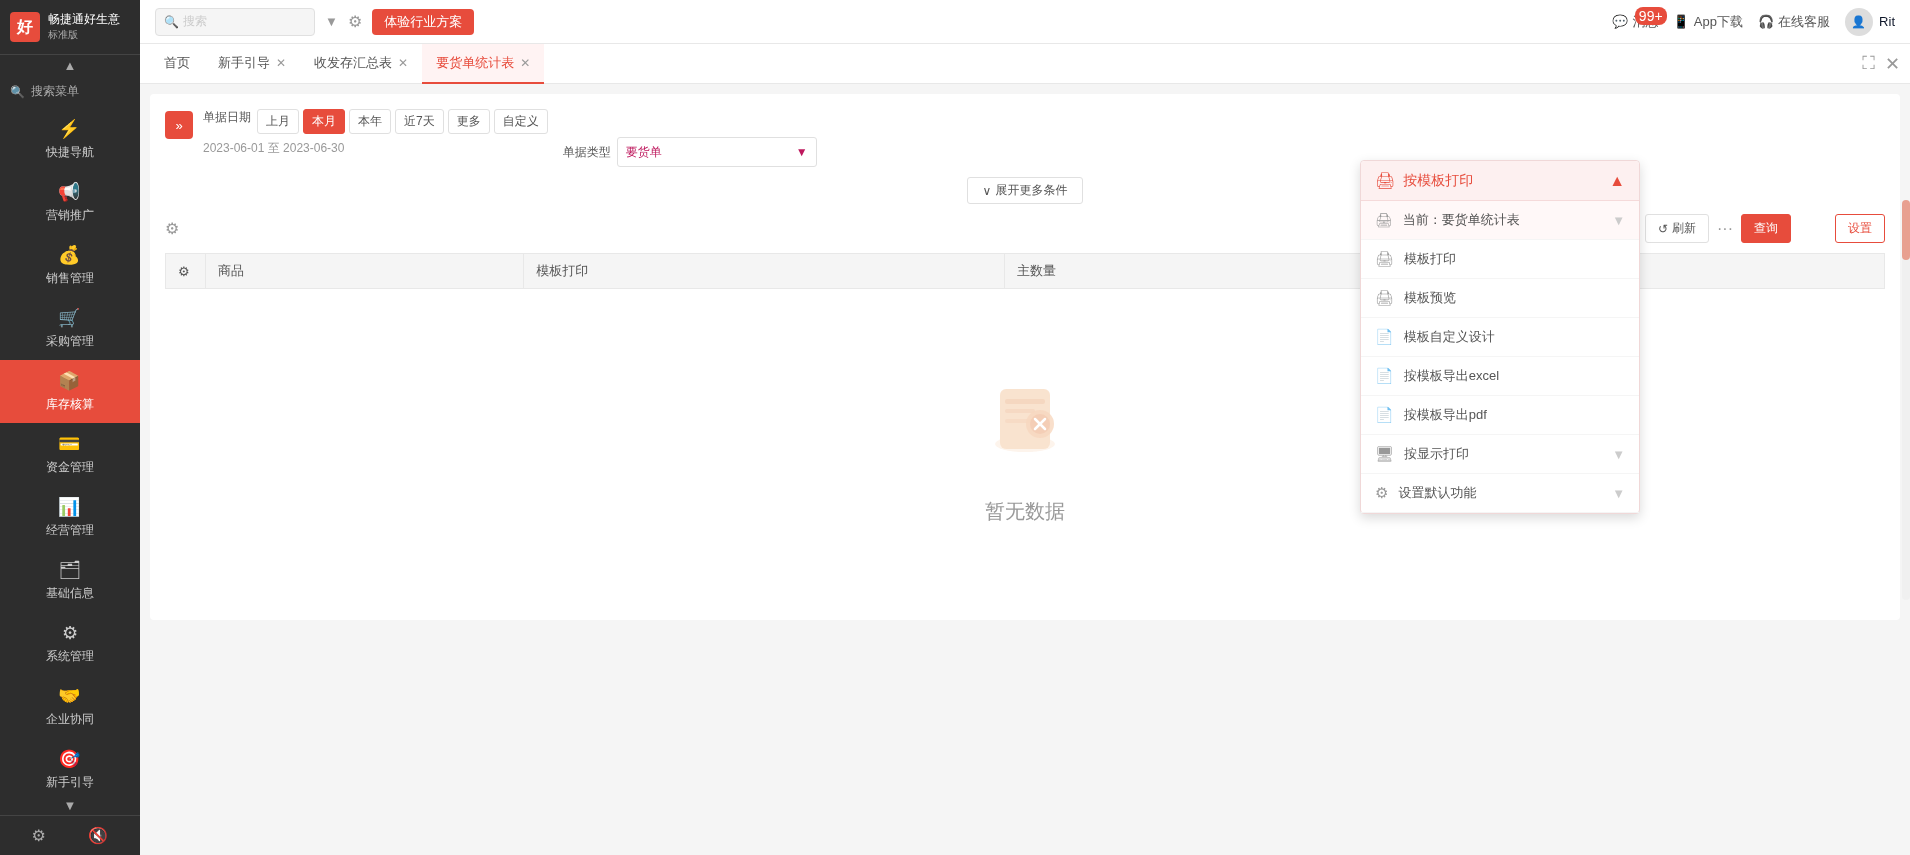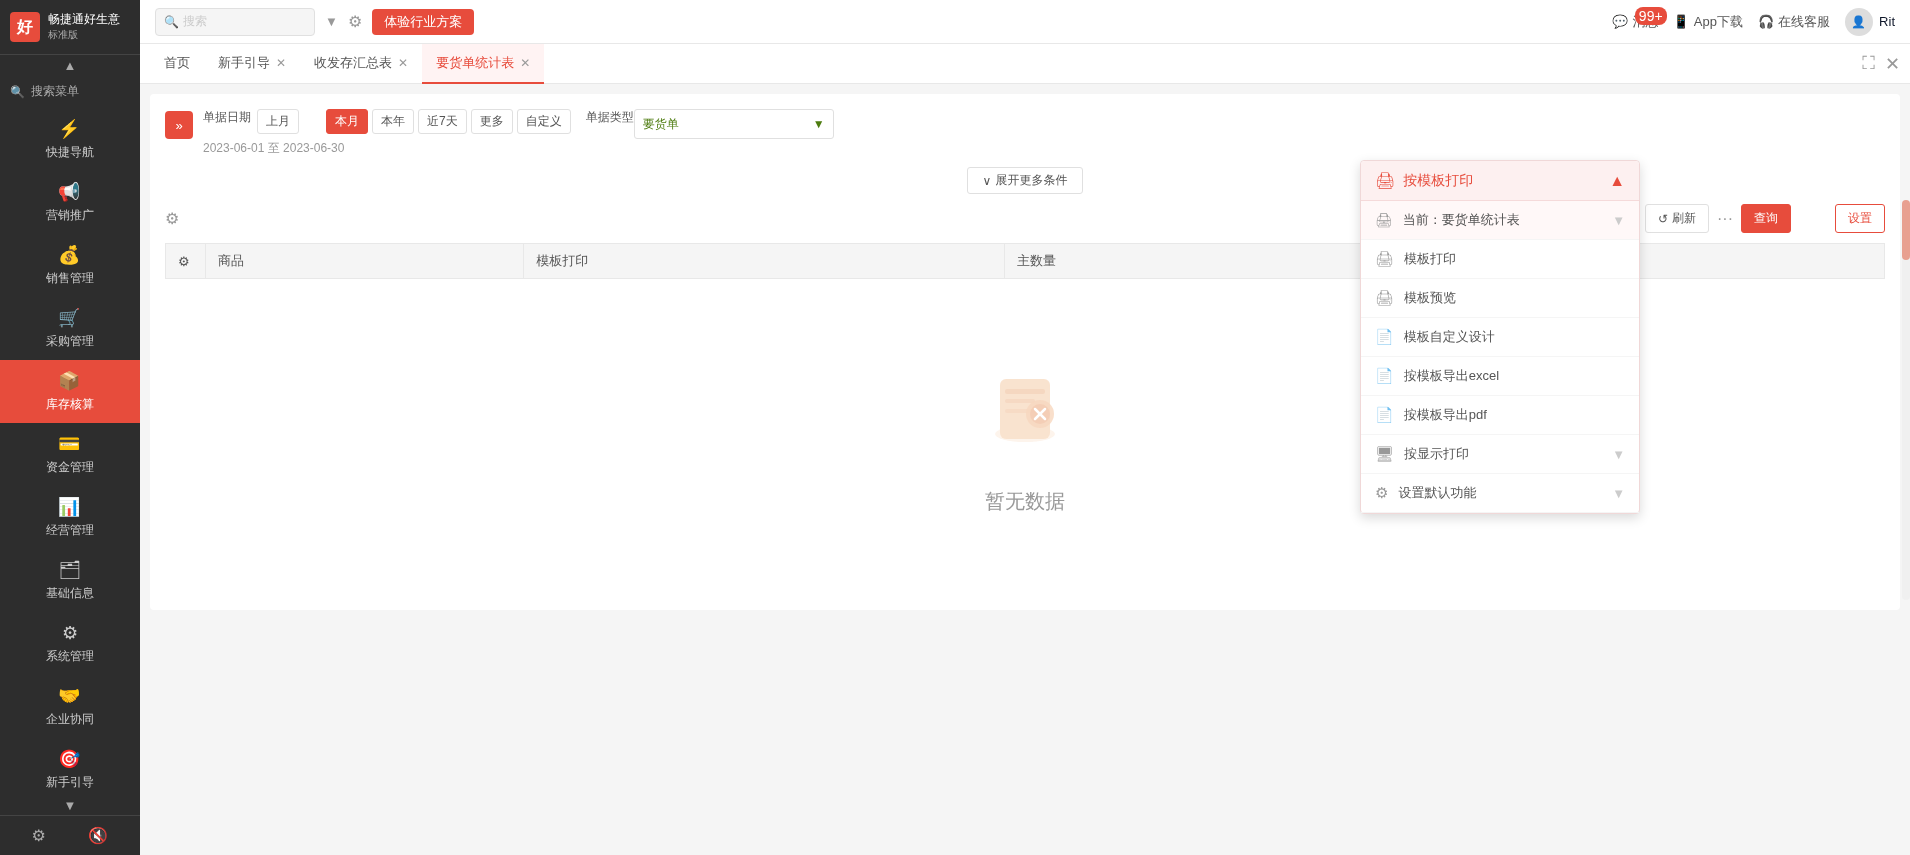--- a/index.html
+++ b/index.html
@@ -53,23 +53,23 @@
     .page-inner { background: #fff; margin: 10px; border-radius: 4px; padding: 15px; }
     .page-title { font-size: 16px; font-weight: 600; color: #333; margin-bottom: 15px; }
 
     
     .filter-bar { display: flex; align-items: flex-start; gap: 10px; margin-bottom: 10px; }
     .filter-expand-btn { width: 28px; height: 28px; background: #e74c3c; border-radius: 4px; display: flex; align-items: center; justify-content: center; color: #fff; cursor: pointer; flex-shrink: 0; margin-top: 2px; }
     .filter-row { display: flex; align-items: flex-start; gap: 15px; flex: 1; flex-wrap: wrap; }
     .filter-group { display: flex; flex-direction: column; gap: 4px; }
     .filter-dates { display: flex; align-items: center; gap: 4px; }
     .date-btn { padding: 3px 8px; border: 1px solid #e0e0e0; border-radius: 3px; font-size: 12px; cursor: pointer; background: #fff; color: #555; }
-    .date-btn.active-date { background: #e74c3c; color: #fff; border-color: #e74c3c; margin-left: 23px; }
+    .date-btn.active-date { background: #e74c3c; color: #fff; border-color: #e74c3c; }
     .date-range { font-size: 12px; color: #999; margin-top: 2px; }
-    .filter-select { width: 200px; height: 30px; border: 1px solid #e0e0e0; border-radius: 3px; padding: 0 8px; font-size: 12px; color: #4d7c0f; background: #fff; display: flex; align-items: center; justify-content: space-between; cursor: pointer; }
+    .filter-select { width: 200px; height: 30px; border: 1px solid #e0e0e0; border-radius: 3px; padding: 0 8px; font-size: 12px; color: #be185d; background: #fff; display: flex; align-items: center; justify-content: space-between; cursor: pointer; }
 
     
     .expand-more-row { display: flex; justify-content: center; margin: 5px 0 10px; }
     .expand-more-btn { display: flex; align-items: center; gap: 4px; color: #555; font-size: 12px; cursor: pointer; padding: 4px 15px; border: 1px solid #e0e0e0; border-radius: 3px; background: #fff; }
 
     
     .toolbar { display: flex; align-items: center; justify-content: space-between; margin-bottom: 10px; }
     .toolbar-left { display: flex; align-items: center; gap: 8px; }
     .toolbar-right { display: flex; align-items: center; gap: 8px; }
     .toolbar-btn { display: flex; align-items: center; gap: 4px; padding: 5px 12px; border: 1px solid #e0e0e0; border-radius: 3px; font-size: 12px; cursor: pointer; background: #fff; color: #555; }
@@ -242,21 +242,21 @@
                 <button class="date-btn active-date">本月</button>
                 <button class="date-btn">本年</button>
                 <button class="date-btn">近7天</button>
                 <button class="date-btn">更多</button>
                 <button class="date-btn">自定义</button>
               </div>
             </div>
             <div class="date-range">2023-06-01 至 2023-06-30</div>
           </div>
           <div class="filter-group">
-            <div style="display:flex;">
+            <div style="display:flex;align-items:center;gap:6px;margin-top:28px;">
               <span style="font-size:12px;color:#555;">单据类型</span>
               <div class="filter-select">
                 <span>要货单</span>
                 <span>▼</span>
               </div>
             </div>
           </div>
         </div>
       </div>
 

